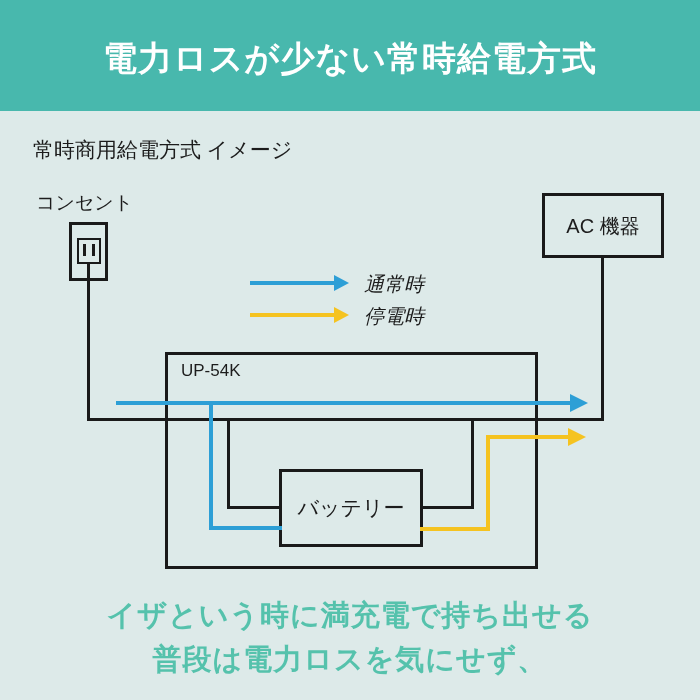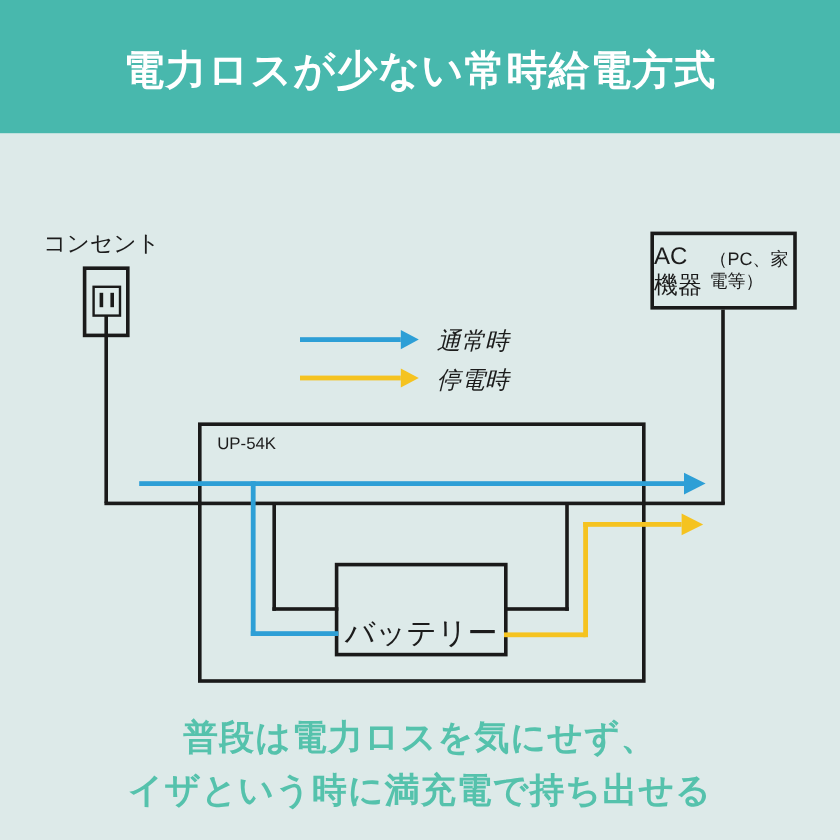--- a/index.html
+++ b/index.html
@@ -8,41 +8,41 @@
 
   
   .banner{position:absolute;left:0;top:0;width:700px;height:111px;background:var(--banner-bg);
           display:flex;align-items:center;justify-content:center;}
   .banner h1{margin:12px;padding-top:6px;font-size:34px;font-weight:bold;color:var(--banner-text);letter-spacing:1px;}
 
   
   .txt{position:absolute;color:var(--body-text);white-space:nowrap;}
   .subtitle{left:33px;top:136px;font-size:21px;}
   .outlet-label{left:36px;top:190px;font-size:19px;text-align:right;}
-  .ups-label{left:181px;top:361px;font-size:14px;}
+  .ups-label{left:181px;top:361px;font-size:17px;}
 
   
   .outlet{position:absolute;left:69px;top:222px;width:39px;height:59px;border:3px solid var(--line-black);
           background:var(--box-fill);box-sizing:border-box;}
   .socket{position:absolute;left:77px;top:238px;width:24px;height:26px;border:2px solid var(--line-black);
           background:var(--box-fill);box-sizing:border-box;}
   .slot{position:absolute;width:3px;height:12px;background:var(--line-black);top:244px;}
   .slot.s1{left:83px;} .slot.s2{left:92px;}
 
   
   .acbox{position:absolute;left:542px;top:193px;width:122px;height:65px;border:3px solid var(--line-black);
          background:var(--box-fill);box-sizing:border-box;display:flex;
          align-items:center;justify-content:center;color:var(--body-text);}
   .acbox .l1{font-size:20px;font-weight:500;line-height:24px;}
   .acbox .l2{font-size:15px;line-height:18px;}
   .upsbox{position:absolute;left:165px;top:352px;width:373px;height:217px;border:3px solid var(--line-black);
           box-sizing:border-box;background:transparent;}
   .batbox{position:absolute;left:279px;top:469px;width:144px;height:78px;border:3px solid var(--line-black);
-          box-sizing:border-box;display:flex;align-items:flex-end;justify-content:center;
-          font-size:25px;color:var(--body-text);}
+          box-sizing:border-box;display:flex;align-items:center;justify-content:center;
+          font-size:21px;color:var(--body-text);}
 
   
   .ln{position:absolute;}
   .black{background:var(--line-black);}
   .blue{background:var(--flow-normal-blue);}
   .yellow{background:var(--flow-outage-yellow);}
   .cord{left:87px;top:263px;width:3px;height:156px;}
   .bus{left:87px;top:418px;width:517px;height:3px;}
   .acline{left:601px;top:258px;width:3px;height:162px;}
   .blue-main{left:116px;top:401px;width:454px;height:4px;}
@@ -79,30 +79,30 @@
 </style>
 </head>
 <body>
 
 <div class="page">
 
   <header class="banner">
     <h1>電力ロスが少ない常時給電方式</h1>
   </header>
 
+  <div class="txt subtitle">常時商用給電方式 イメージ</div>
   <div class="txt outlet-label">コンセント</div>
 
   <div class="outlet"></div>
   <div class="socket"></div>
   <span class="slot s1"></span>
   <span class="slot s2"></span>
 
   <div class="acbox">
     <div class="l1">AC 機器</div>
-    <div class="l2">（PC、家電等）</div>
   </div>
 
   <span class="leg-shaft blue leg-blue-shaft"></span>
   <span class="leg-head leg-blue-head"></span>
   <span class="leg-label n">通常時</span>
   <span class="leg-shaft yellow leg-yellow-shaft"></span>
   <span class="leg-head leg-yellow-head"></span>
   <span class="leg-label o">停電時</span>
 
   <div class="upsbox"></div>
@@ -124,17 +124,17 @@
   <span class="head b blue-main-head"></span>
   <span class="ln blue blue-branch-v"></span>
   <span class="ln blue blue-branch-h"></span>
 
   <span class="ln yellow yel-low-h"></span>
   <span class="ln yellow yel-v"></span>
   <span class="ln yellow yel-top-h"></span>
   <span class="head y yel-head"></span>
 
   <div class="footer">
+    <div>イザという時に満充電で持ち出せる</div>
     <div>普段は電力ロスを気にせず、</div>
-    <div>イザという時に満充電で持ち出せる</div>
   </div>
 
 </div>
 
 </body></html>

